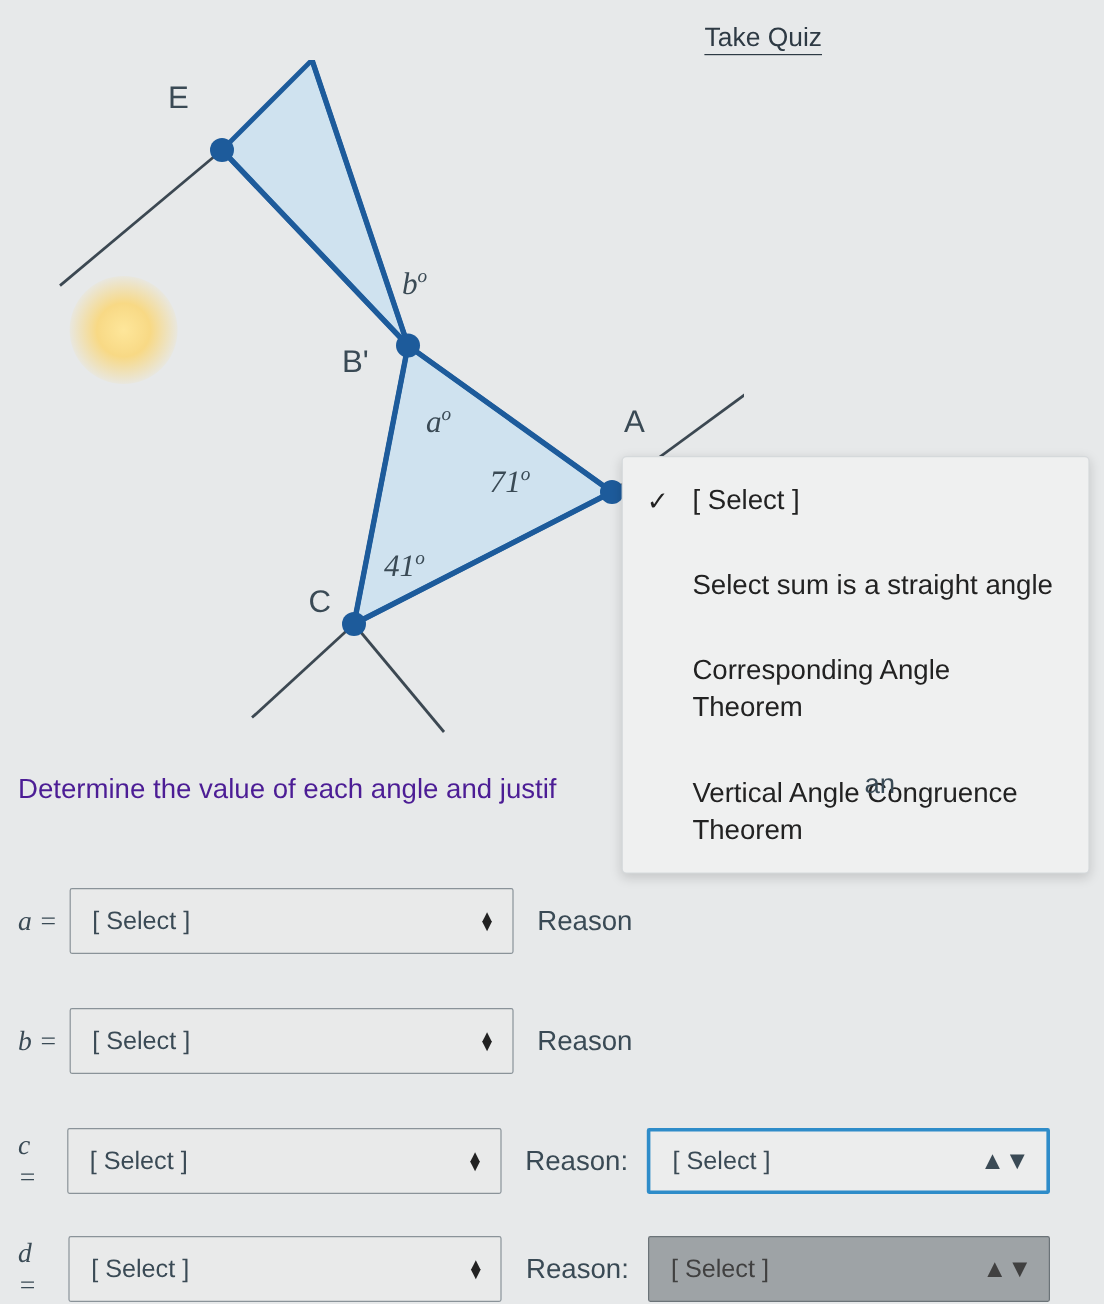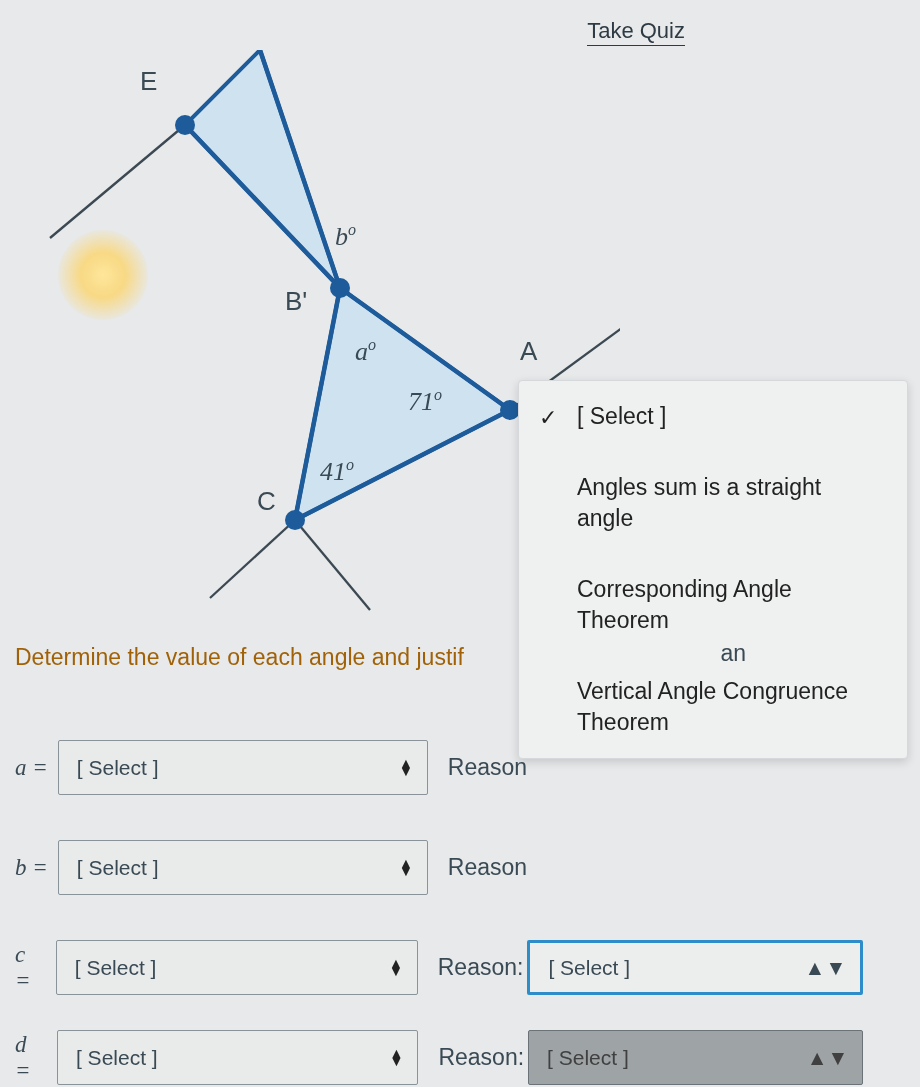--- a/index.html
+++ b/index.html
@@ -11,27 +11,27 @@
   .line-thin{stroke:#3c4852;stroke-width:2.3}
   .line-blue{stroke:#1d5b9b;stroke-width:4.5}
   .tri{fill:#cfe2ef;stroke:#1d5b9b;stroke-width:4}
   .lbl{font-size:26px;fill:#3a4a55;font-family:Arial}
   .lbl-it{font-size:26px;font-style:italic;fill:#3a4a55;font-family:"Times New Roman",serif}
   .sup{font-size:16px}
   .dropdown-panel{position:absolute;top:380px;left:518px;width:390px;background:#eff0f0;border:1px solid #d5d9db;border-radius:4px;box-shadow:0 3px 10px rgba(0,0,0,.15)}
   .dd-item{padding:20px 24px 20px 58px;font-size:23px;line-height:1.35;color:#222;position:relative;cursor:pointer}
   .dd-item+.dd-item{border-top:none}
   .dd-item .chk{position:absolute;left:20px;top:22px;font-size:22px;color:#222}
-  .instr{position:absolute;top:640px;left:15px;font-size:23px;color:#a16207;line-height:1.55}
+  .instr{position:absolute;top:640px;left:15px;font-size:23px;color:#4c1d95;line-height:1.55}
   .cutoff{position:absolute;top:640px;right:-6px;font-size:23px;color:#3a4a55}
   .row{position:absolute;left:15px;display:flex;align-items:center}
   .row .eq{font-size:23px;color:#3a4a55;margin-right:10px;font-style:italic;font-family:"Times New Roman",serif}
   .sel{width:370px;height:55px;border:1.5px solid #8a9399;background:#e9eaea;border-radius:2px;display:flex;align-items:center;justify-content:space-between;padding:0 14px 0 18px;font-size:21px;color:#3a4a55;cursor:pointer}
   .sel .caret{font-size:14px;color:#222;display:flex;flex-direction:column;line-height:.55}
-  .reason-lbl{font-size:23px;color:#3a4a55;margin-left:20px;margin-right:4px}
+  .reason-lbl{font-size:23px;color:#3a4a55;margin-left:20px;margin-right:16px}
   .sel2{width:343px;height:55px;border-radius:2px;display:flex;align-items:center;justify-content:space-between;padding:0 14px 0 18px;font-size:21px;cursor:pointer}
   .sel2.active{border:3px solid #2e8cc9;background:#eceded;color:#3a4a55}
   .sel2.dark{border:1.5px solid #6b7378;background:#9ea3a6;color:#404040}
   .row1{top:740px}
   .row2{top:840px}
   .row3{top:940px}
   .row4{top:1030px}
   .glare{position:absolute;top:230px;left:58px;width:90px;height:90px;background:radial-gradient(circle,rgba(255,230,150,.95) 0%,rgba(255,210,90,.7) 35%,rgba(255,200,80,0) 75%);border-radius:50%;pointer-events:none}
 </style>
 </head>
@@ -74,21 +74,21 @@
     <text class="lbl-it" x="320" y="430" font-style="normal" font-family="Arial"><tspan>41</tspan><tspan class="sup" dy="-10">o</tspan></text>
   </svg>
 
   <div class="glare"></div>
 
   <div class="dropdown-panel">
     <div class="dd-item">
       <span class="chk">✓</span>
       <span>[ Select ]</span>
     </div>
-    <div class="dd-item">Angles sum is a straight angle</div>
+    <div class="dd-item">Select sum is a straight angle</div>
     <div class="dd-item">Corresponding Angle Theorem</div>
     <div class="dd-item">Vertical Angle Congruence Theorem</div>
   </div>
 
   <div class="instr">
     <span>Determine the value of each angle and justif</span><br>
   </div>
   <div class="cutoff">an</div>
 
   <div class="row row1">

